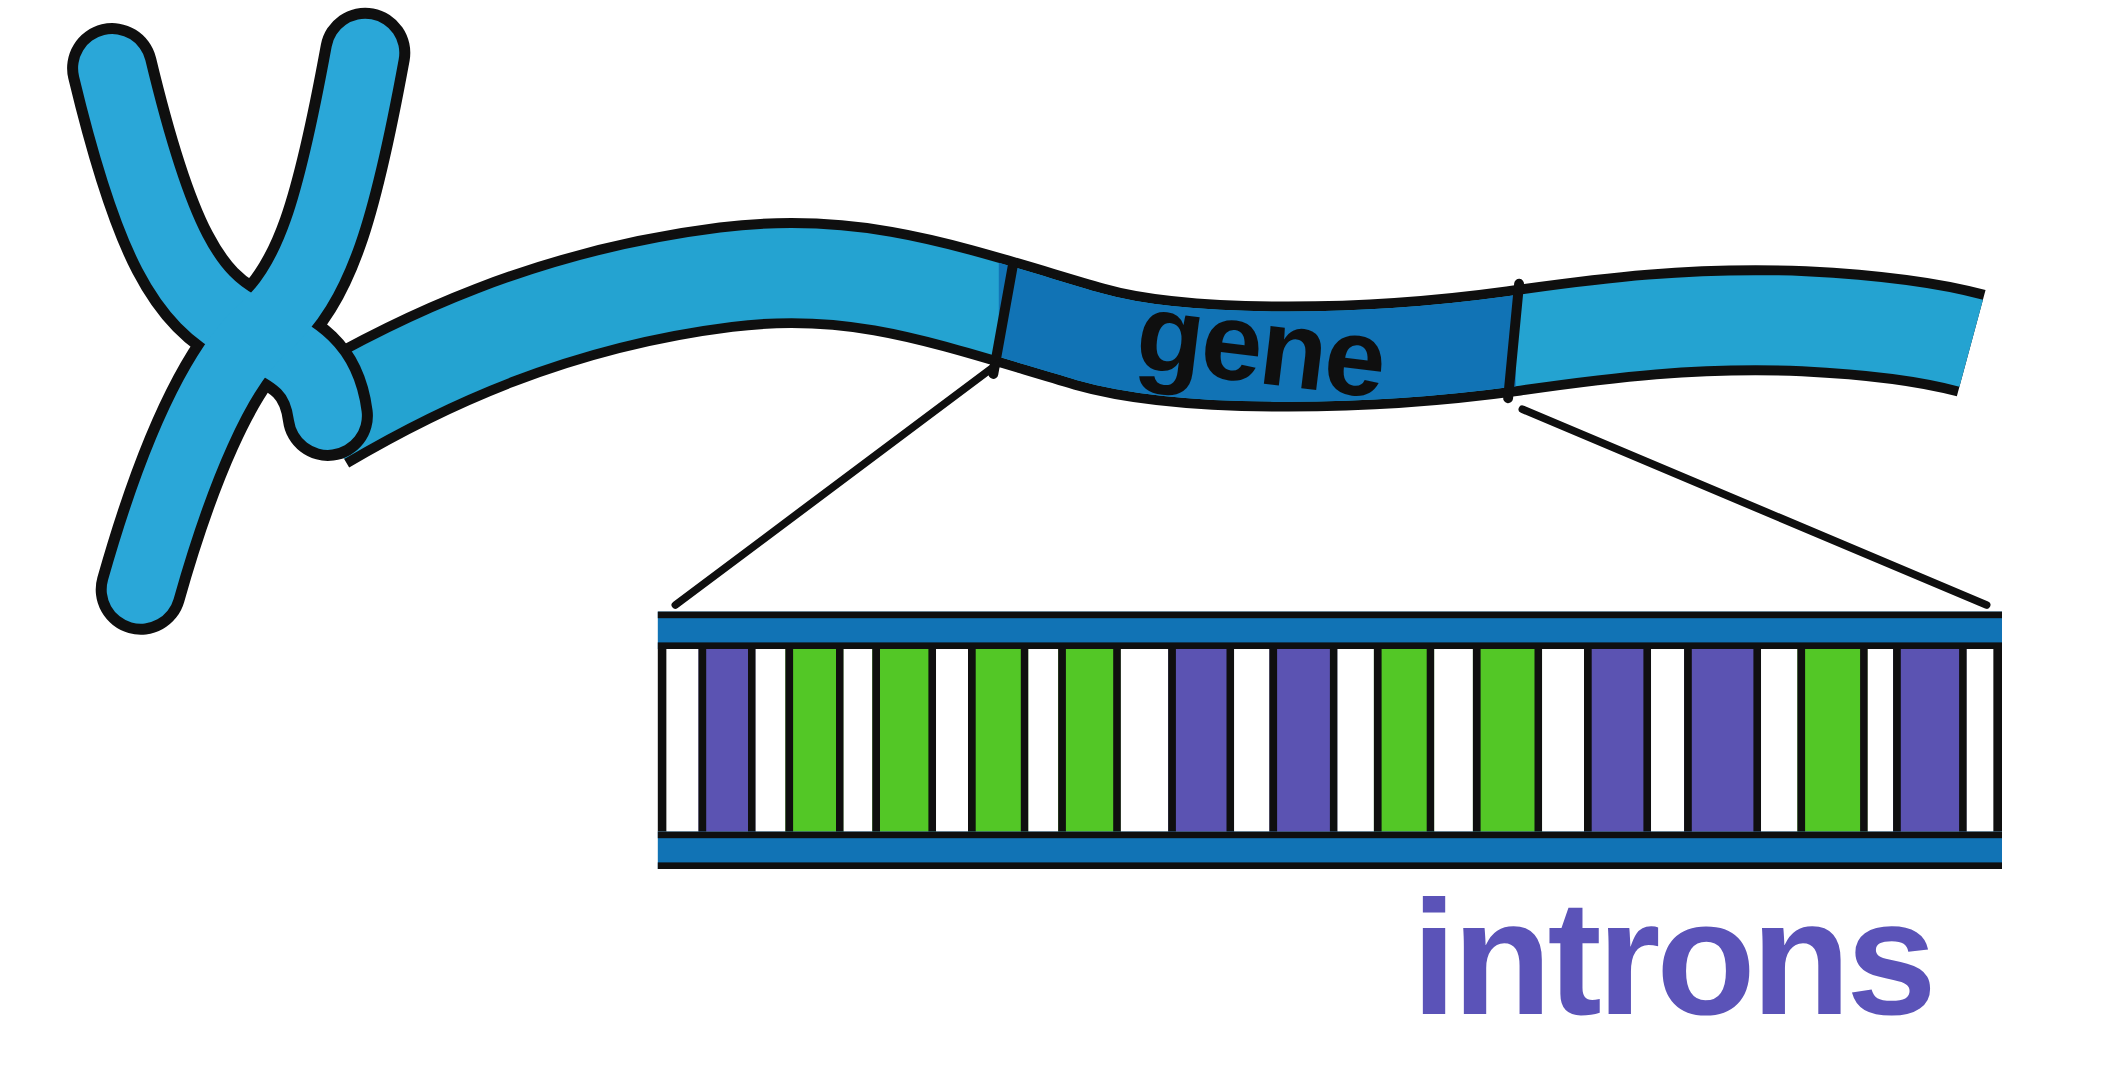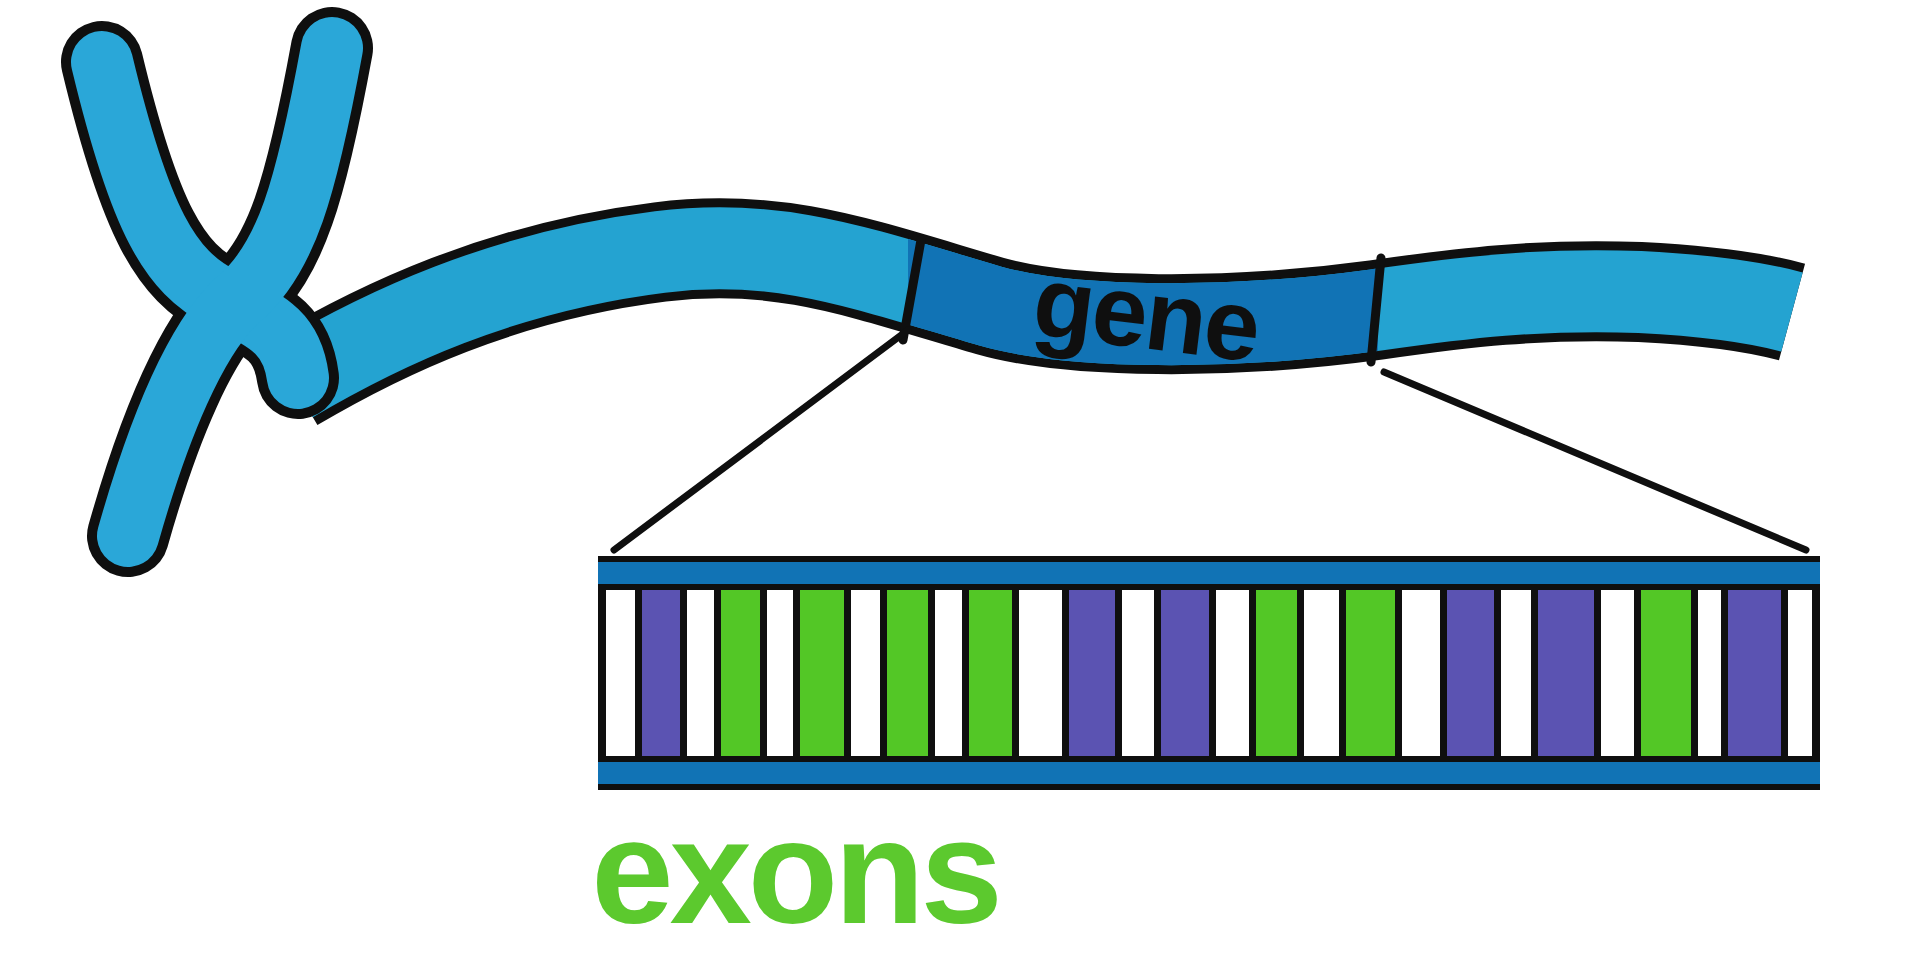--- a/index.html
+++ b/index.html
@@ -137,15 +137,15 @@
         <div class="bar intron" style="flex-grow: 58;"></div>
         <div class="bar gap" style="flex-grow: 35;"></div>
         <div class="bar exon" style="flex-grow: 52;"></div>
         <div class="bar gap" style="flex-grow: 24;"></div>
         <div class="bar intron" style="flex-grow: 56;"></div>
         <div class="bar gap" style="flex-grow: 25;"></div>
       </div>
     <div class="rail"></div>
   </div>
 
-  <div class="legend-label exons-label">exons</div>
+  <div class="legend-label introns-label">introns</div>
 
 </div>
 
 </body></html>

